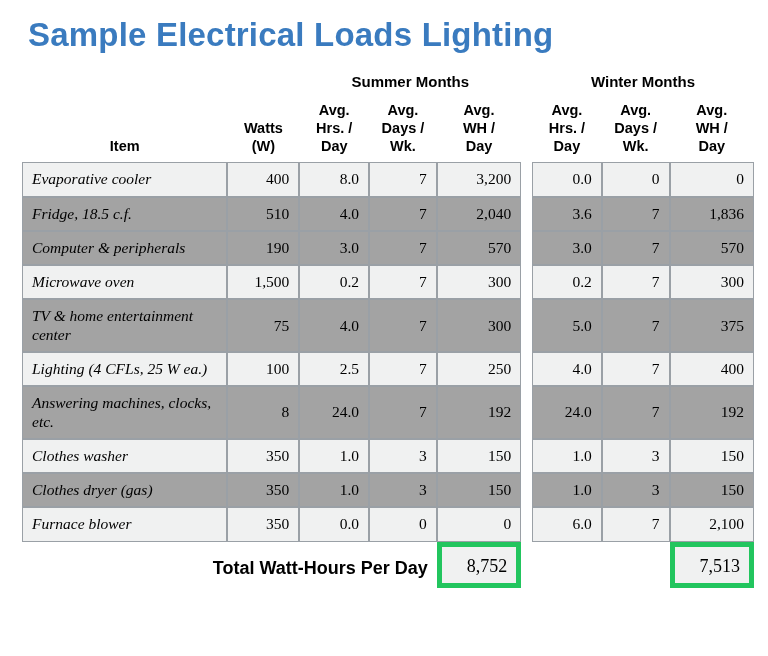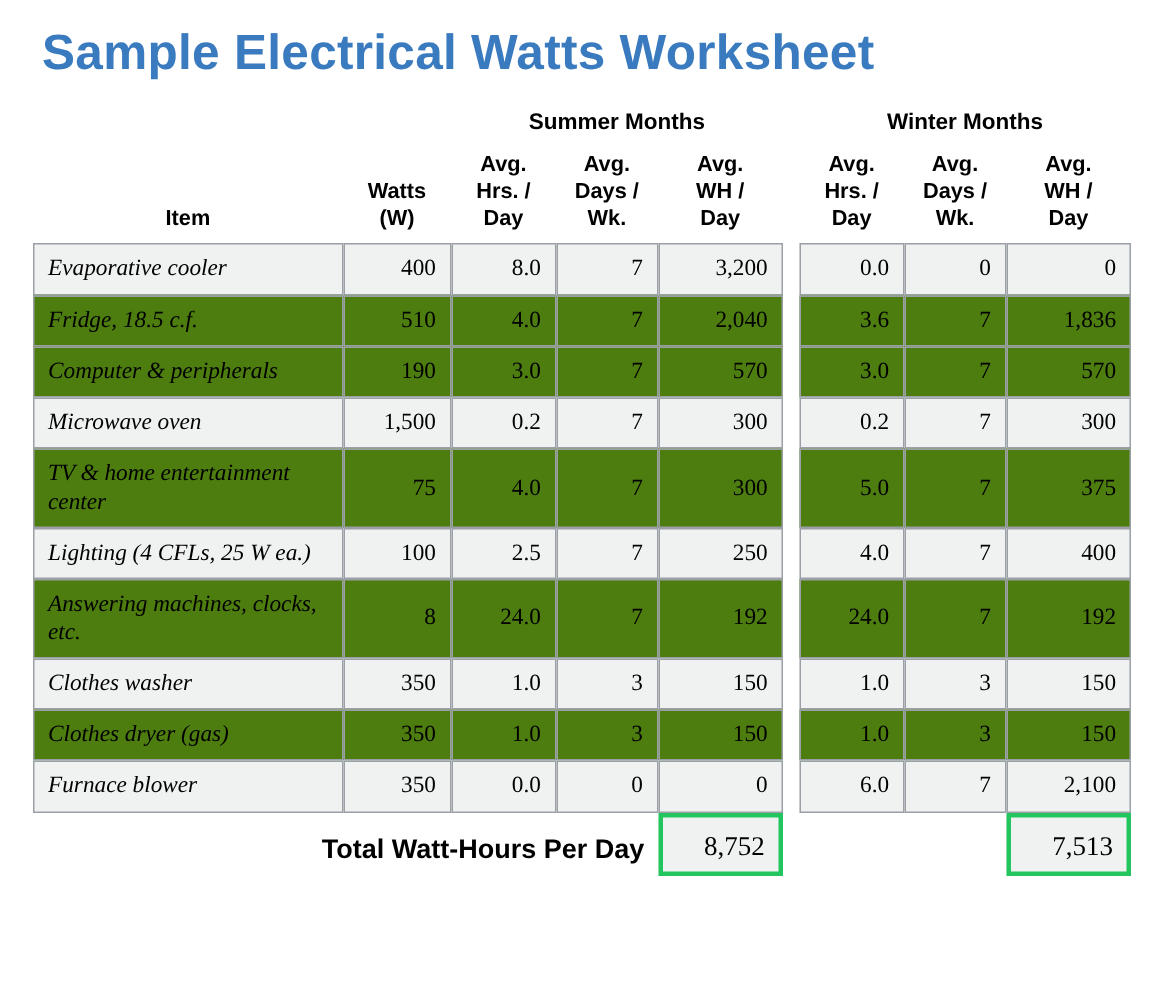--- a/index.html
+++ b/index.html
@@ -73,21 +73,21 @@
   
   table.loads td.cell {
     border: 1px solid #9aa0a6;
     padding: 7px 9px;
     vertical-align: middle;
     font-size: 15.5px;
     background: #f0f1f1;
     line-height: 1.18;
   }
   table.loads tr.alt td.cell {
-    background: #4d7c0f;
+    background: #a3a3a3;
   }
   td.item {
     text-align: left;
     width: 233px;
     font-style: italic;
   }
   td.num {
     text-align: right;
     white-space: nowrap;
   }
@@ -113,37 +113,37 @@
   }
   .total-label {
     font-family: "Liberation Sans", sans-serif;
     font-weight: bold;
     font-size: 15px;
     text-align: right;
     padding-right: 9px;
     white-space: nowrap;
   }
   .total-box {
-    border: 3px solid #22c55e;
+    border: 5px solid #22c55e;
     background: #f0f1f1;
     text-align: right;
     padding: 6px 9px;
     font-size: 15.5px;
   }
   .noborder {
     border: none;
     background: transparent;
   }
 </style>
 </head>
 <body>
 
 <div class="page">
 
-  <div class="title">Sample Electrical Watts Worksheet</div>
+  <div class="title">Sample Electrical Loads Lighting</div>
 
   <table class="loads">
     <tbody>
 
       <tr class="grouphdr">
         <td></td>
         <td></td>
         <td colspan="3">Summer Months</td>
         <td class="gap"></td>
         <td colspan="3">Winter Months</td>

